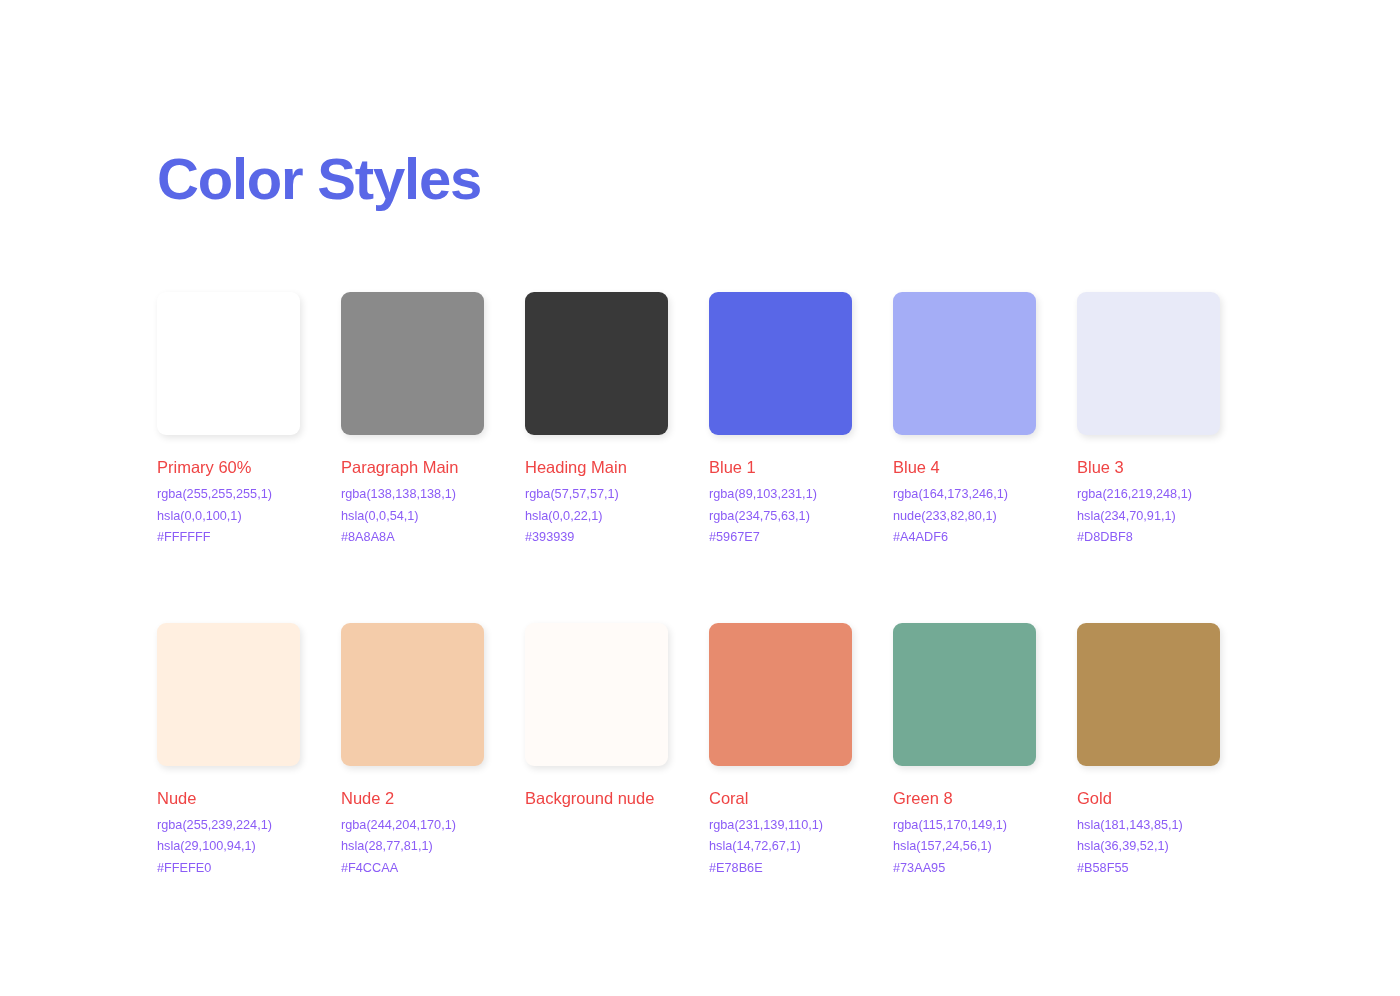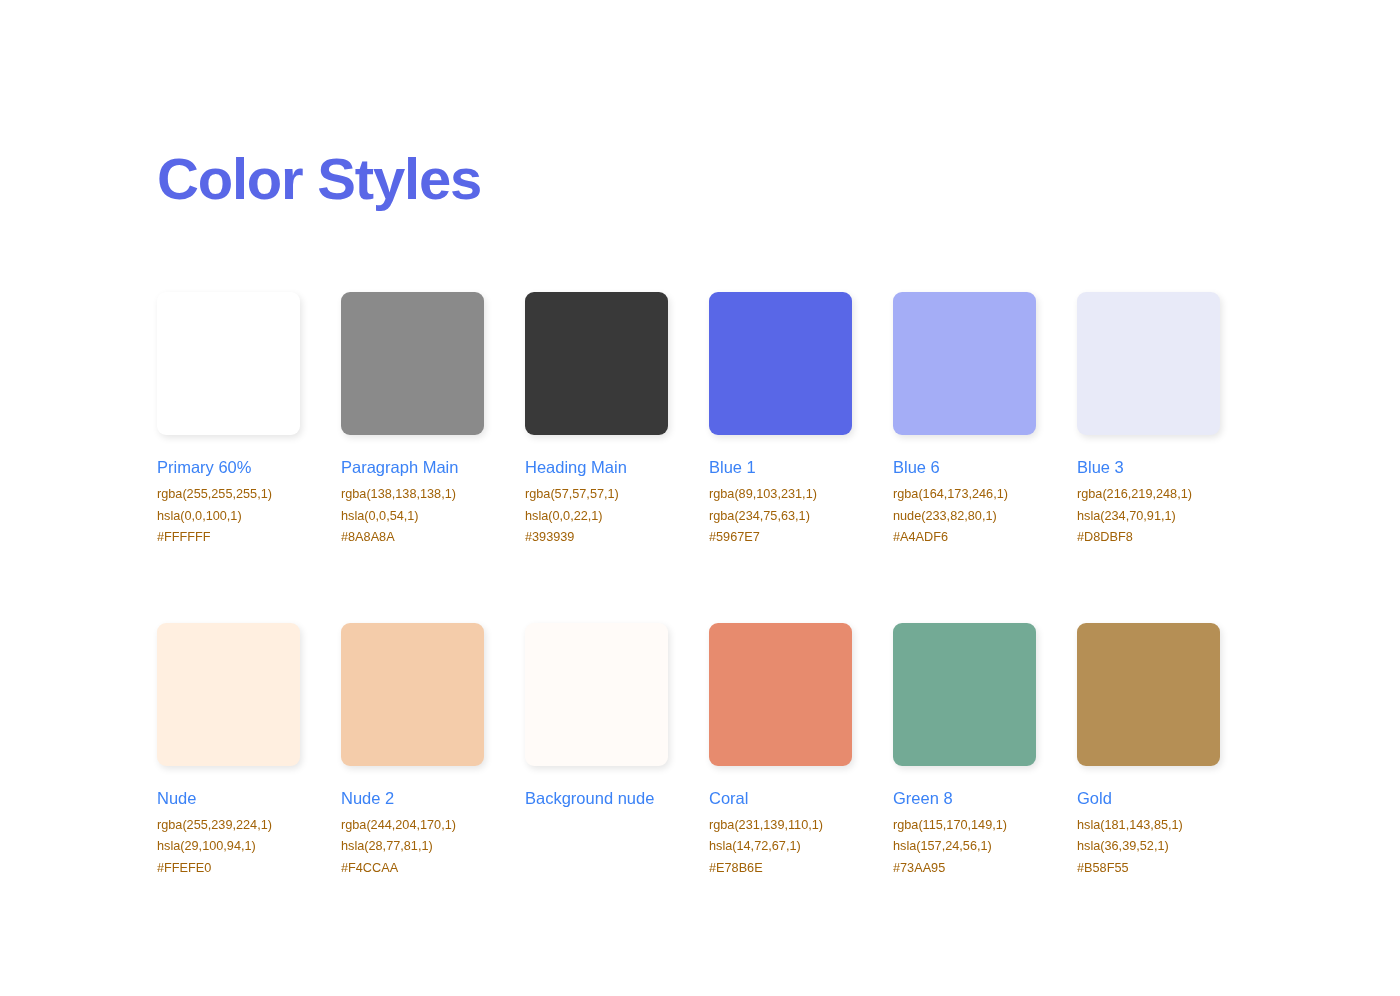--- a/index.html
+++ b/index.html
@@ -53,32 +53,32 @@
     width: 143px;
     height: 143px;
     border-radius: 9px;
     box-shadow: 2px 3px 7px rgba(0, 0, 0, 0.10);
   }
 
   .swatch-name {
     margin-top: 22px;
     font-size: 16.5px;
     line-height: 20px;
-    color: #3b82f6;
+    color: #ef4444;
     white-space: nowrap;
   }
 
   .swatch-values {
     margin-top: 7px;
   }
 
   .swatch-values div {
     font-size: 12.7px;
     line-height: 21.5px;
-    color: #a16207;
+    color: #8b5cf6;
     white-space: nowrap;
   }
 </style>
 </head>
 <body>
 
 <div id="page">
 
   <h1 id="page-title">Color Styles</h1>
 
@@ -114,21 +114,21 @@
         <div class="swatch-chip" style="background: rgb(89, 103, 231);"></div>
         <div class="swatch-name">Blue 1</div>
         <div class="swatch-values">
           <div>rgba(89,103,231,1)</div>
           <div>rgba(234,75,63,1)</div>
           <div>#5967E7</div>
         </div>
       </div>
       <div class="swatch-card">
         <div class="swatch-chip" style="background: rgb(164, 173, 246);"></div>
-        <div class="swatch-name">Blue 6</div>
+        <div class="swatch-name">Blue 4</div>
         <div class="swatch-values">
           <div>rgba(164,173,246,1)</div>
           <div>nude(233,82,80,1)</div>
           <div>#A4ADF6</div>
         </div>
       </div>
       <div class="swatch-card">
         <div class="swatch-chip" style="background: rgb(232, 234, 248);"></div>
         <div class="swatch-name">Blue 3</div>
         <div class="swatch-values">

